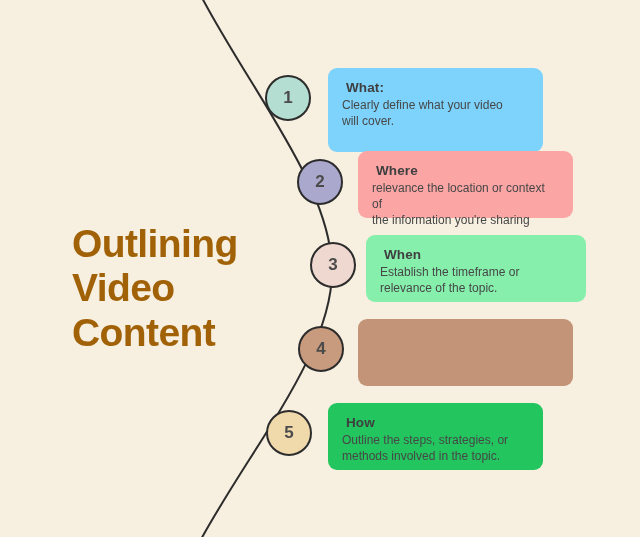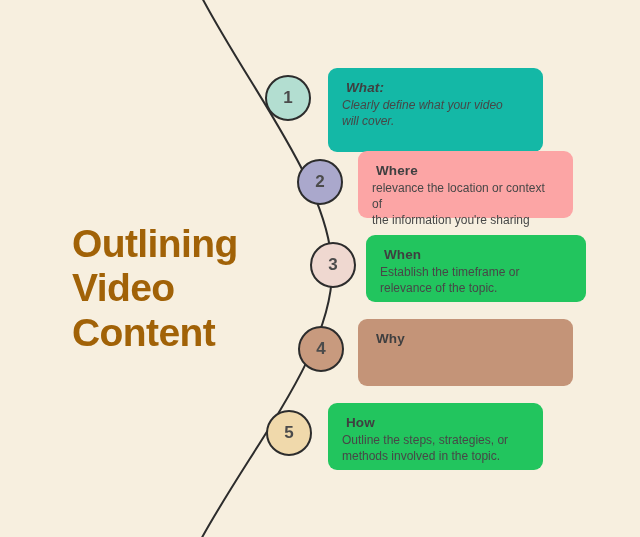--- a/index.html
+++ b/index.html
@@ -80,37 +80,36 @@
 <div id="canvas">
 
   <svg id="curve-layer" viewBox="0 0 640 537" width="640" height="537">
     <path id="curve-path" d="M 200 -6 C 250 90 330 185 332 268 C 334 352 250 448 199 543" fill="none" stroke="#2c2c2c" stroke-width="2" stroke-linecap="round"></path>
   </svg>
 
   <div id="title" style="color: #a16207;">Outlining
 Video
 Content</div>
 
-  <div class="card" id="card-1" style="left: 328px; top: 68px; width: 215px; height: 84px; background: #14b8a6; font-style: italic;">
+  <div class="card" id="card-1" style="left: 328px; top: 68px; width: 215px; height: 84px; background: #7dd3fc;">
     <div class="card-title">What:</div>
     <div class="card-body">Clearly define what your video
 will cover.</div>
   </div>
   <div class="card" id="card-2" style="left: 358px; top: 151px; width: 215px; height: 67px; background: #fca5a5;">
     <div class="card-title">Where</div>
     <div class="card-body">relevance the location or context of
 the information you're sharing</div>
   </div>
-  <div class="card" id="card-3" style="left: 366px; top: 235px; width: 220px; height: 67px; background: #22c55e;">
+  <div class="card" id="card-3" style="left: 366px; top: 235px; width: 220px; height: 67px; background: #86efac;">
     <div class="card-title">When</div>
     <div class="card-body">Establish the timeframe or
 relevance of the topic.</div>
   </div>
   <div class="card" id="card-4" style="left: 358px; top: 319px; width: 215px; height: 67px; background: rgb(196, 148, 120);">
-    <div class="card-title">Why</div>
   </div>
   <div class="card" id="card-5" style="left: 328px; top: 403px; width: 215px; height: 67px; background: #22c55e;">
     <div class="card-title">How</div>
     <div class="card-body">Outline the steps, strategies, or
 methods involved in the topic.</div>
   </div>
 
   <div class="node" id="node-1" style="left: 265px; top: 75px; width: 46px; height: 46px; background: rgb(179, 222, 209);">1</div>
   <div class="node" id="node-2" style="left: 297px; top: 159px; width: 46px; height: 46px; background: rgb(170, 168, 204);">2</div>
   <div class="node" id="node-3" style="left: 310px; top: 242px; width: 46px; height: 46px; background: rgb(239, 216, 208);">3</div>

